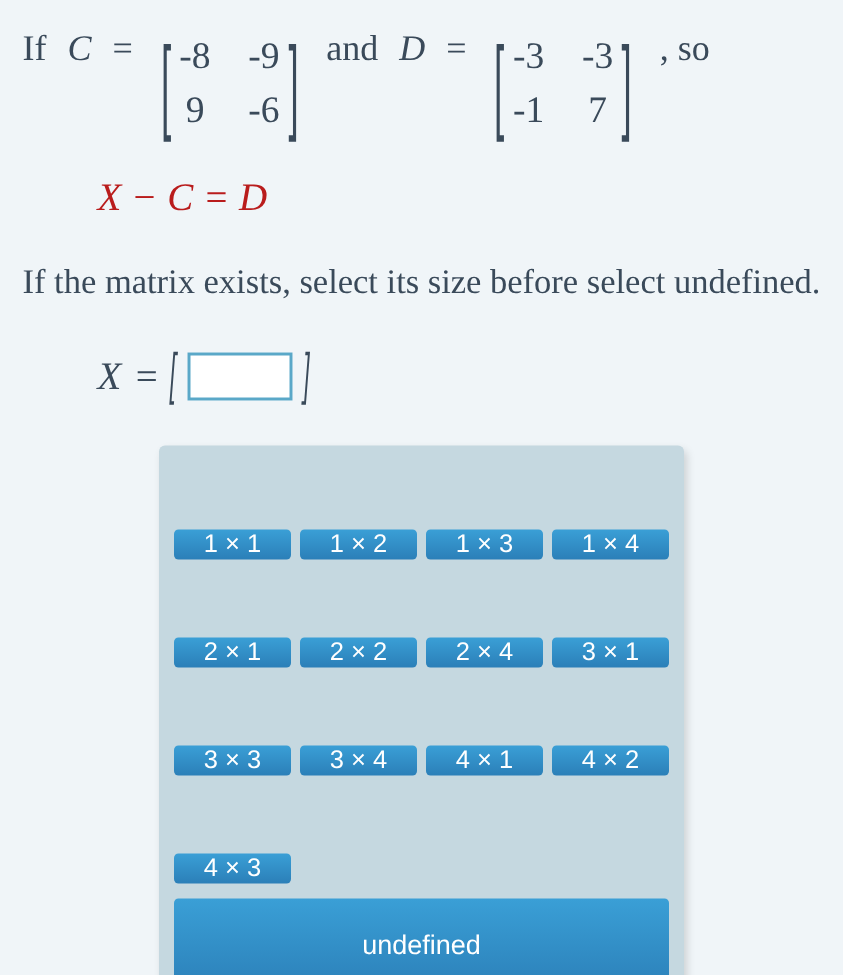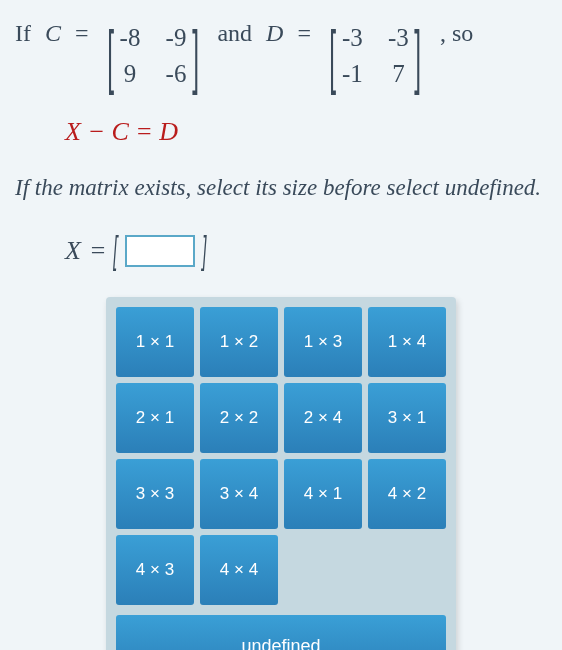--- a/index.html
+++ b/index.html
@@ -50,21 +50,20 @@
       min-width: 28px;
     }
     .equation-line {
       font-size: 26px;
       font-style: italic;
       margin: 10px 0 25px 50px;
       color: #b91c1c;
     }
     .instruction {
       font-size: 23px;
-      font-style: italic;
       color: #3a4a5a;
       line-height: 1.4;
       margin-bottom: 25px;
     }
     .answer-line {
       font-size: 26px;
       font-style: italic;
       margin-left: 50px;
       margin-bottom: 25px;
       display: flex;
@@ -101,28 +100,29 @@
     }
     .size-grid {
       display: grid;
       grid-template-columns: repeat(4, 1fr);
       gap: 6px;
     }
     .size-btn {
       background: linear-gradient(180deg, #3a9fd6 0%, #2b7fb8 100%);
       color: white;
       border: none;
-      padding: 25px 14px;
+      padding: 0 14px;
       font-size: 17px;
       font-family: Arial, sans-serif;
       cursor: pointer;
       border-radius: 3px;
       white-space: nowrap;
       min-width: 78px;
       text-align: center;
+      margin-top: 46px;
     }
     .undefined-btn {
       grid-column: 1 / -1;
       background: linear-gradient(180deg, #3a9fd6 0%, #2b7fb8 100%);
       color: white;
       border: none;
       padding: 21px;
       font-size: 18px;
       font-family: Arial, sans-serif;
       cursor: pointer;
@@ -200,21 +200,20 @@
       <button class="size-btn">1 × 4</button>
       <button class="size-btn">2 × 1</button>
       <button class="size-btn">2 × 2</button>
       <button class="size-btn">2 × 4</button>
       <button class="size-btn">3 × 1</button>
       <button class="size-btn">3 × 3</button>
       <button class="size-btn">3 × 4</button>
       <button class="size-btn">4 × 1</button>
       <button class="size-btn">4 × 2</button>
       <button class="size-btn">4 × 3</button>
-      <button class="size-btn">4 × 4</button>
       <button class="undefined-btn">undefined</button>
     </div>
   </div>
 </div>
 
 <button class="submit-btn">Submit</button>
 
 
 
 

